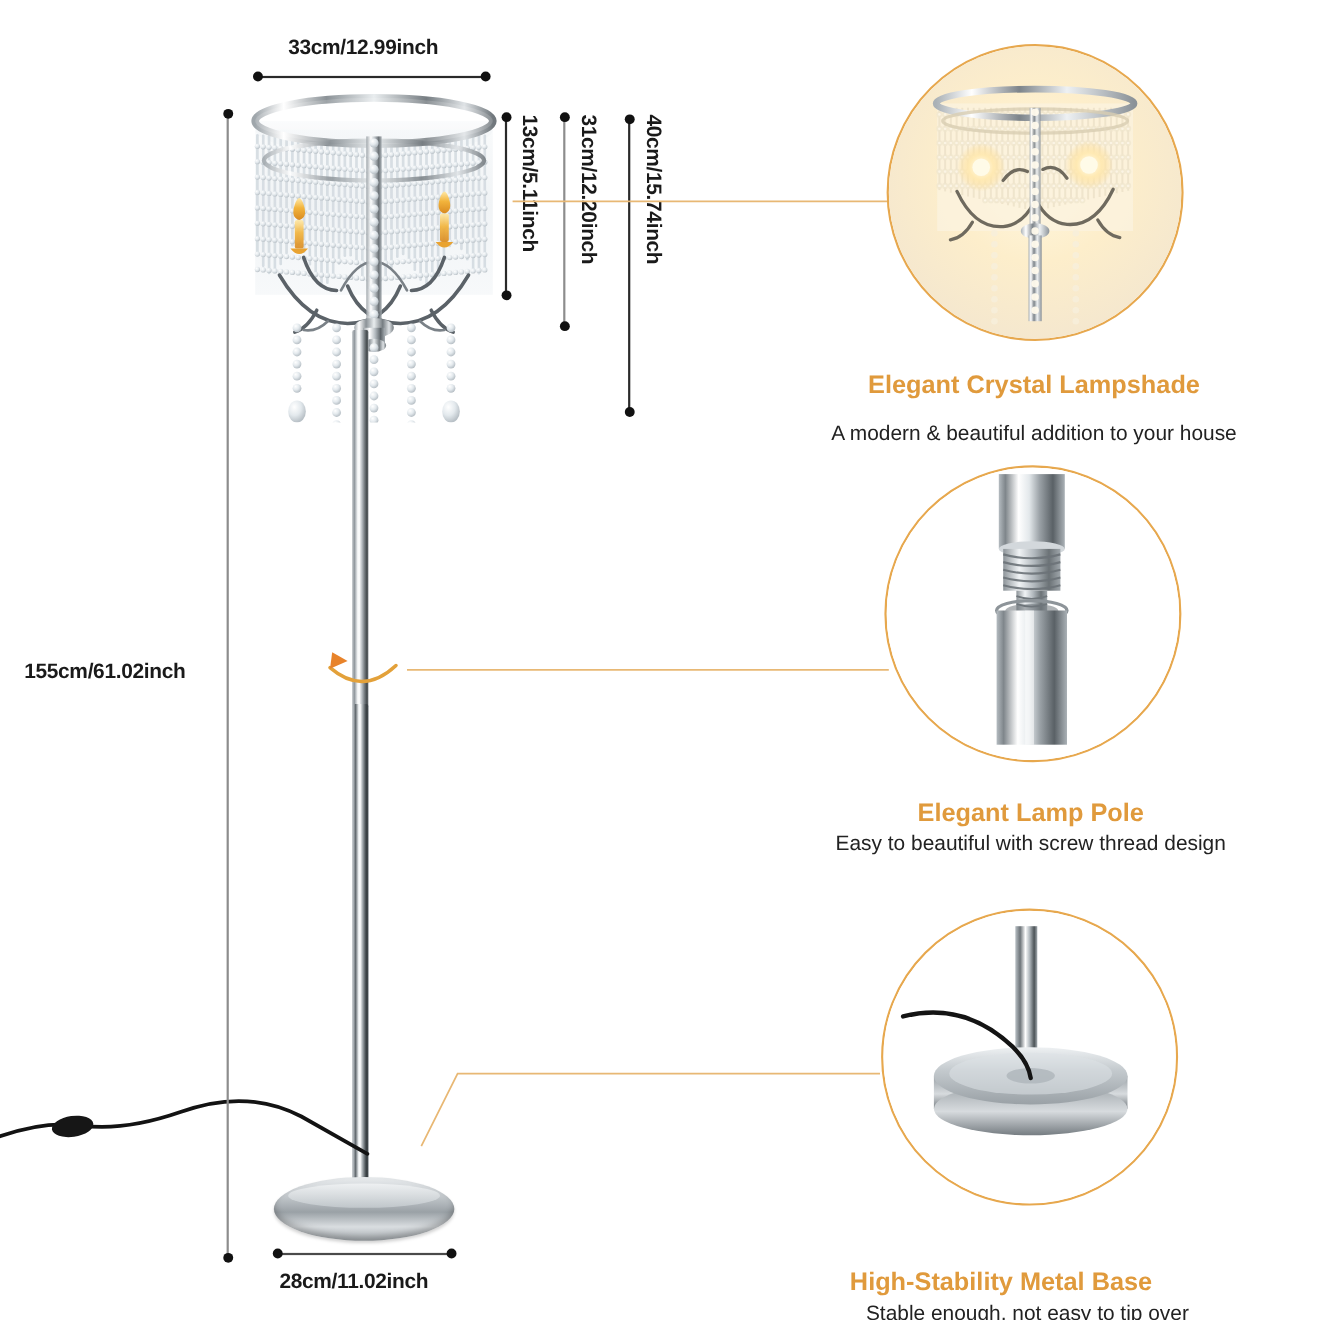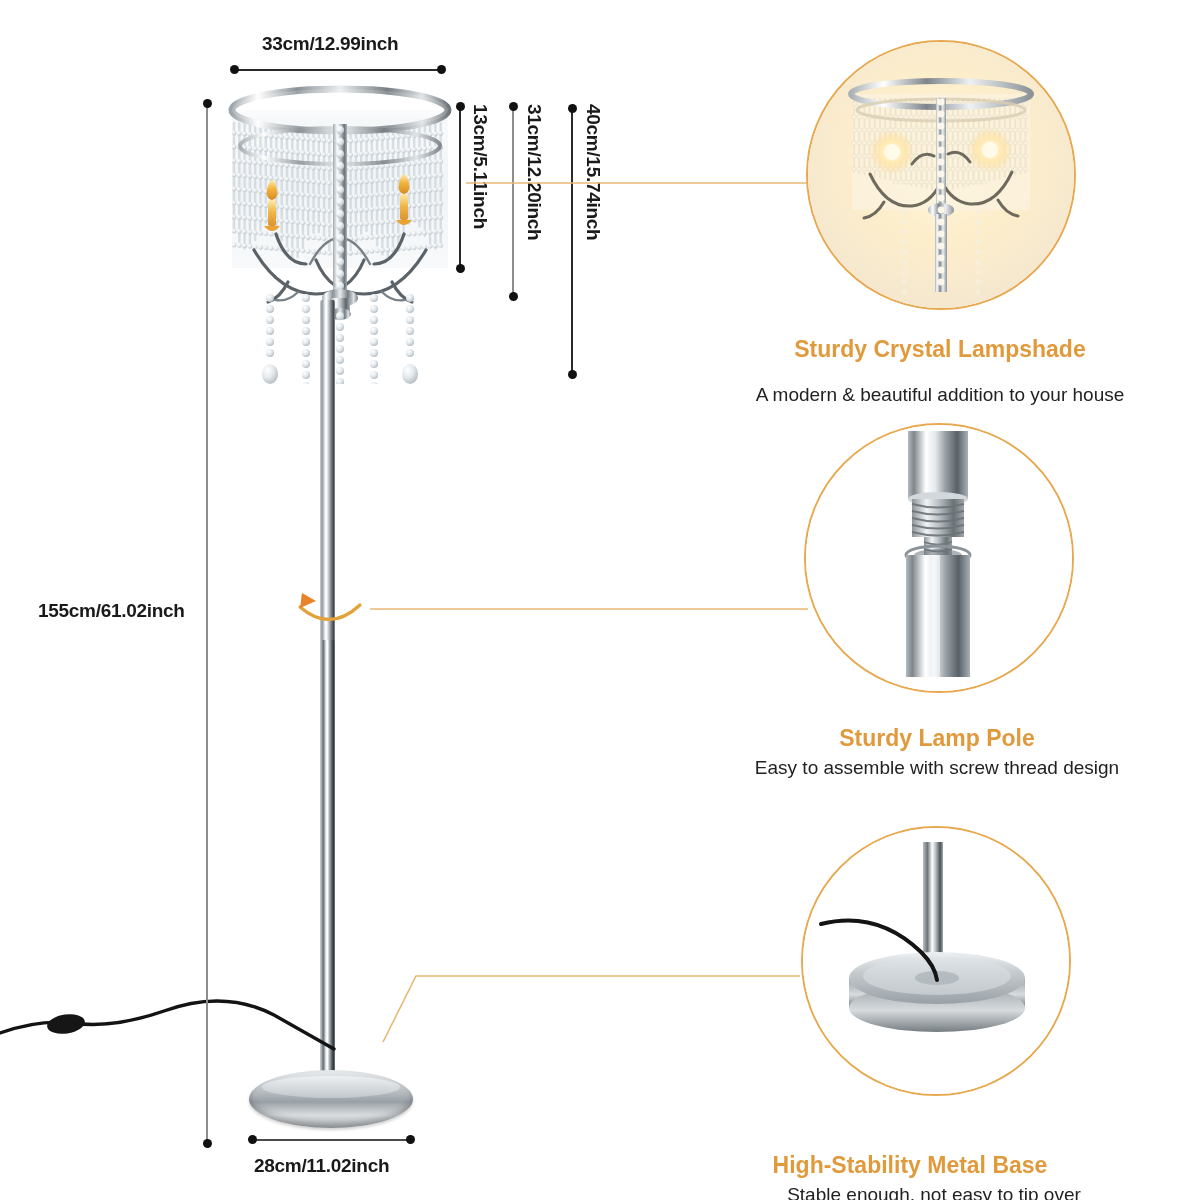--- a/index.html
+++ b/index.html
@@ -622,21 +622,21 @@
     <div class="dim-label dim-v" style="left:545px;top:104px;transform:rotate(90deg);">31cm/12.20inch</div>
 
     <div class="dimline-v" style="left:571px;top:108px;height:266px;"></div>
     <div class="dot" style="left:568px;top:104px;"></div>
     <div class="dot" style="left:568px;top:370px;"></div>
     <div class="dim-label dim-v" style="left:604px;top:104px;transform:rotate(90deg);">40cm/15.74inch</div>
 
     <div class="dimline-v" style="left:206px;top:106px;height:1038px;background:#8d8d8d;"></div>
     <div class="dot" style="left:203px;top:99px;"></div>
     <div class="dot" style="left:203px;top:1139px;"></div>
-    <div class="dim-label dim-h" style="left:22px;top:600px;margin-left:16px;">155cm/61.02inch</div>
+    <div class="dim-label dim-h" style="left:22px;top:600px;">155cm/61.02inch</div>
 
     <div class="dimline-h" style="left:252px;top:1139px;width:160px;background:#4a4a4a;height:2px;"></div>
     <div class="dot" style="left:248px;top:1135px;"></div>
     <div class="dot" style="left:406px;top:1135px;"></div>
     <div class="dim-label dim-h" style="left:254px;top:1155px;">28cm/11.02inch</div>
   </div>
 
   <svg style="position:absolute;left:0;top:0;width:1200px;height:1200px;pointer-events:none;" viewBox="0 0 1200 1200">
 
     <path d="M466 183 L640 183 L810 183" fill="none" stroke="#e8b874" stroke-width="1.6"></path>
@@ -987,21 +987,21 @@
             <circle cx="170" cy="190" r="3" fill="#f7efdb" opacity="0.85"></circle>
             <circle cx="170" cy="200" r="3" fill="#f7efdb" opacity="0.85"></circle>
             <circle cx="170" cy="210" r="3" fill="#f7efdb" opacity="0.85"></circle>
             <circle cx="170" cy="220" r="3" fill="#f7efdb" opacity="0.85"></circle>
             <circle cx="170" cy="230" r="3" fill="#f7efdb" opacity="0.85"></circle>
             <circle cx="170" cy="240" r="3" fill="#f7efdb" opacity="0.85"></circle>
             <circle cx="170" cy="250" r="3" fill="#f7efdb" opacity="0.85"></circle>
           </g>
       </svg>
     </div>
-    <div class="callout-title" style="left:770px;top:336px;width:340px;">Sturdy Crystal Lampshade</div>
+    <div class="callout-title" style="left:770px;top:336px;width:340px;">Elegant Crystal Lampshade</div>
     <div class="callout-sub" style="left:730px;top:384px;width:420px;">A modern &amp; beautiful addition to your house</div>
   </div>
 
   <div>
     <div class="circle" style="left:804px;top:423px;width:266px;height:266px;">
       <svg class="circ-img" viewBox="0 0 266 266">
         <defs>
           <linearGradient id="tubeG" x1="0" y1="0" x2="1" y2="0">
             <stop offset="0%" stop-color="#b4bbc0"></stop>
             <stop offset="10%" stop-color="#7f868b"></stop>
@@ -1038,22 +1038,22 @@
           <path d="M118 117 q14 5 28 0"></path>
           <path d="M118 124 q14 5 28 0"></path>
         </g>
 
         <ellipse cx="132" cy="130" rx="32" ry="9" fill="none" stroke="#8d9499" stroke-width="3"></ellipse>
         <ellipse cx="132" cy="130" rx="24" ry="6" fill="#6e757a" opacity=".55"></ellipse>
         <rect x="100" y="130" width="64" height="122" fill="url(#tubeG)"></rect>
         <rect x="126" y="130" width="8" height="122" fill="#ffffff" opacity=".55"></rect>
       </svg>
     </div>
-    <div class="callout-title" style="left:767px;top:725px;width:340px;">Sturdy Lamp Pole</div>
-    <div class="callout-sub" style="left:727px;top:757px;width:420px;">Easy to assemble with screw thread design</div>
+    <div class="callout-title" style="left:767px;top:725px;width:340px;">Elegant Lamp Pole</div>
+    <div class="callout-sub" style="left:727px;top:757px;width:420px;">Easy to beautiful with screw thread design</div>
   </div>
 
   <div>
     <div class="circle" style="left:801px;top:826px;width:266px;height:266px;">
       <svg class="circ-img" viewBox="0 0 266 266">
         <defs>
           <linearGradient id="poleG2" x1="0" y1="0" x2="1" y2="0">
             <stop offset="0%" stop-color="#b9c0c5"></stop>
             <stop offset="22%" stop-color="#6d7479"></stop>
             <stop offset="46%" stop-color="#ffffff"></stop>

